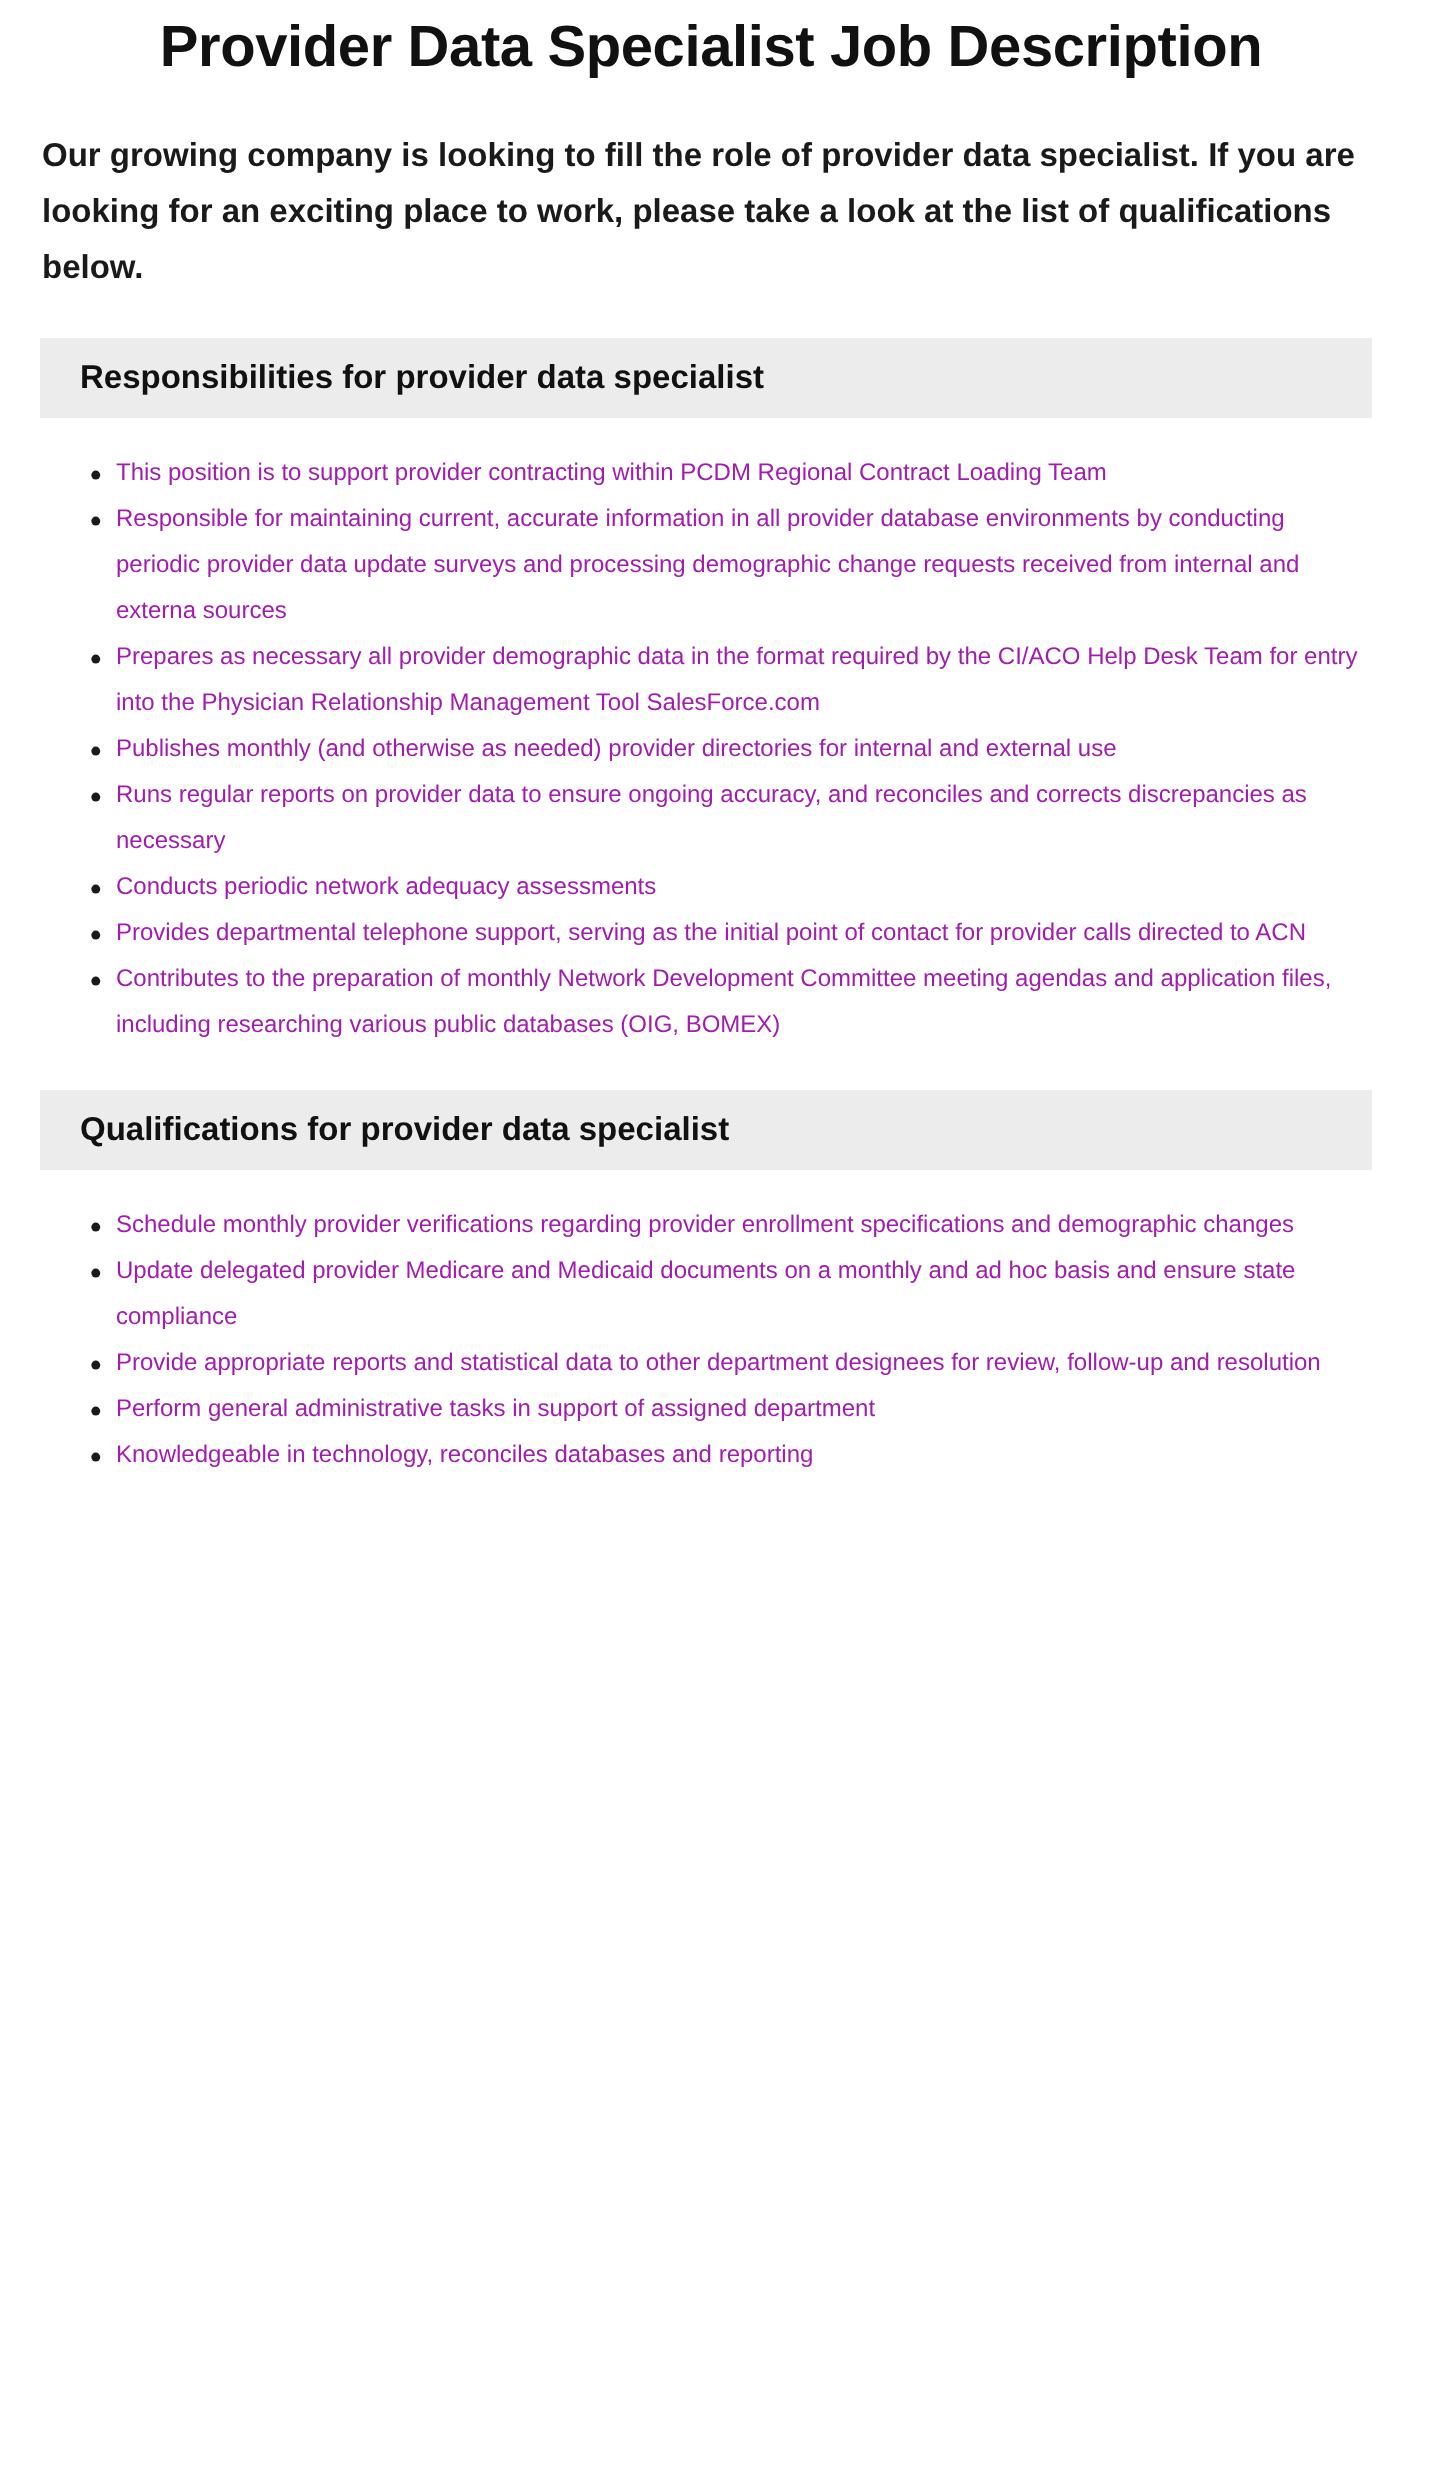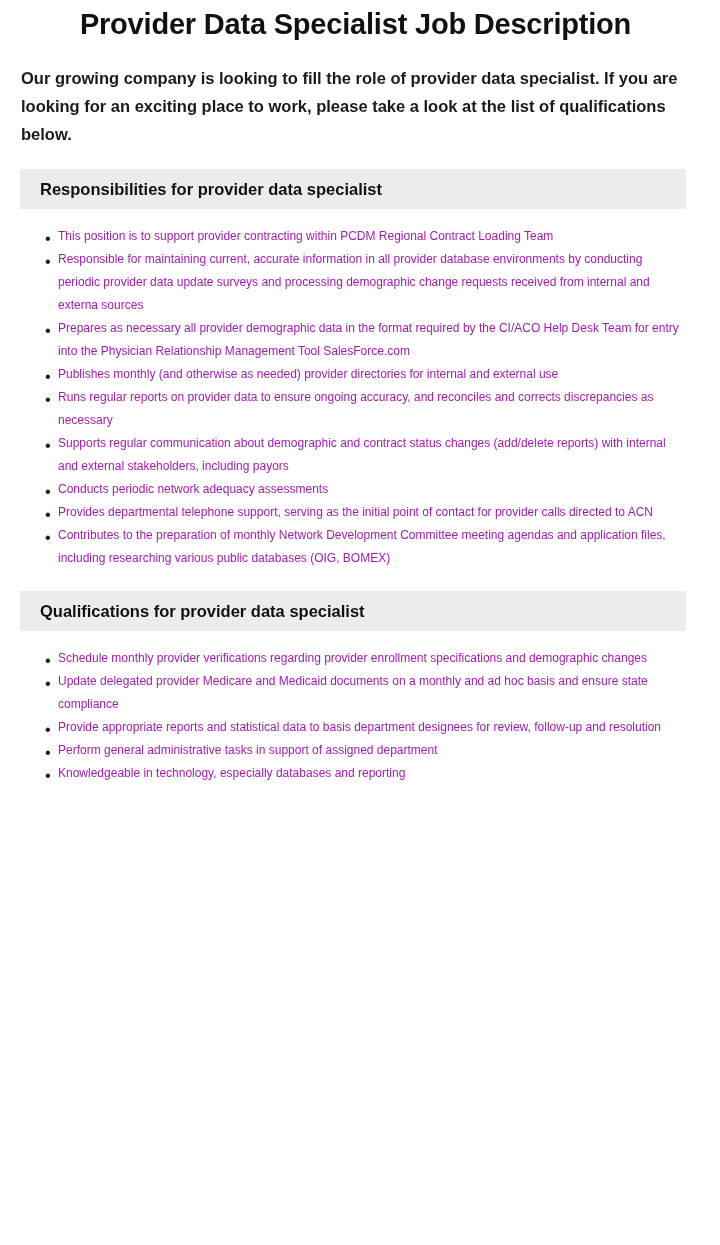--- a/index.html
+++ b/index.html
@@ -91,31 +91,30 @@
   <p class="intro">Our growing company is looking to fill the role of provider data specialist. If you are looking for an exciting place to work, please take a look at the list of qualifications below.</p>
 
   <div class="section">
     <div class="section-header">Responsibilities for provider data specialist</div>
     <ul class="bullet-list">
       <li>This position is to support provider contracting within PCDM Regional Contract Loading Team</li>
       <li>Responsible for maintaining current, accurate information in all provider database environments by conducting periodic provider data update surveys and processing demographic change requests received from internal and externa sources</li>
       <li>Prepares as necessary all provider demographic data in the format required by the CI/ACO Help Desk Team for entry into the Physician Relationship Management Tool SalesForce.com</li>
       <li>Publishes monthly (and otherwise as needed) provider directories for internal and external use</li>
       <li>Runs regular reports on provider data to ensure ongoing accuracy, and reconciles and corrects discrepancies as necessary</li>
-      <li>Supports regular communication about demographic and contract status changes (add/delete reports) with internal and external stakeholders, including payors</li>
       <li>Conducts periodic network adequacy assessments</li>
       <li>Provides departmental telephone support, serving as the initial point of contact for provider calls directed to ACN</li>
       <li>Contributes to the preparation of monthly Network Development Committee meeting agendas and application files, including researching various public databases (OIG, BOMEX)</li>
     </ul>
   </div>
 
   <div class="section">
     <div class="section-header">Qualifications for provider data specialist</div>
     <ul class="bullet-list">
       <li>Schedule monthly provider verifications regarding provider enrollment specifications and demographic changes</li>
       <li>Update delegated provider Medicare and Medicaid documents on a monthly and ad hoc basis and ensure state compliance</li>
-      <li>Provide appropriate reports and statistical data to basis department designees for review, follow-up and resolution</li>
+      <li>Provide appropriate reports and statistical data to other department designees for review, follow-up and resolution</li>
       <li>Perform general administrative tasks in support of assigned department</li>
-      <li>Knowledgeable in technology, especially databases and reporting</li>
+      <li>Knowledgeable in technology, reconciles databases and reporting</li>
     </ul>
   </div>
 
 </div>
 
 </body></html>

